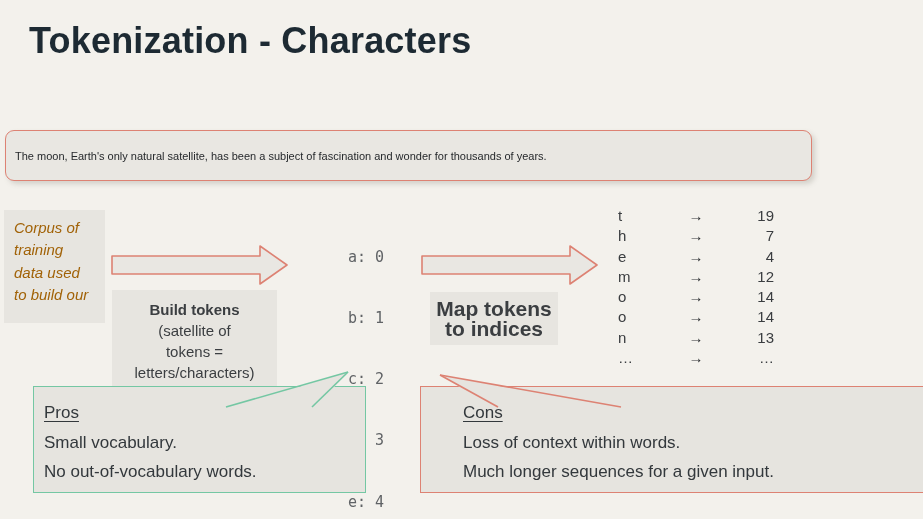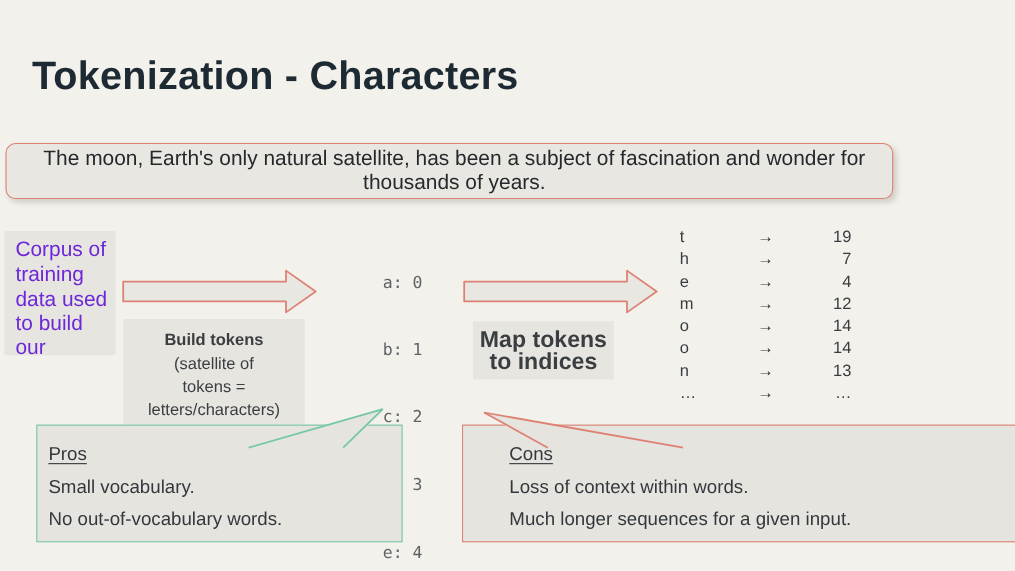--- a/index.html
+++ b/index.html
@@ -11,56 +11,56 @@
   .slide {
     position: relative;
     width: 923px;
     height: 519px;
     background: #f3f1ec;
     overflow: hidden;
   }
   .slide-title {
     position: absolute;
     left: 29px;
-    top: 48px;
+    top: 20px;
     font-size: 36px;
     font-weight: 700;
     color: #1d2a33;
     letter-spacing: 0.2px;
     margin: 0;
   }
   .sentence-box {
     position: absolute;
     left: 5px;
     top: 130px;
     width: 796px;
     height: 49px;
     background: #e9e7e2;
     border: 1.5px solid #dd8273;
     border-radius: 9px;
     box-shadow: 3px 3px 5px rgba(120,115,105,0.25);
     display: flex;
     align-items: center;
     padding-left: 9px;
-    font-size: 19px;
+    font-size: 11px;
     color: #26292c;
-    text-align: center;
   }
   .corpus-box {
     position: absolute;
     left: 4px;
     top: 210px;
     width: 101px;
     height: 113px;
     background: #e7e5e0;
     box-sizing: border-box;
     padding: 7px 0 0 10px;
-    font-size: 19px;
+    font-size: 15px;
     line-height: 22.3px;
-    color: #6d28d9;
+    color: #a16207;
+    font-style: italic;
   }
   .build-index-box {
     position: absolute;
     left: 112px;
     top: 290px;
     width: 165px;
     height: 96px;
     background: #e7e5e0;
     box-sizing: border-box;
     padding-top: 9px;

